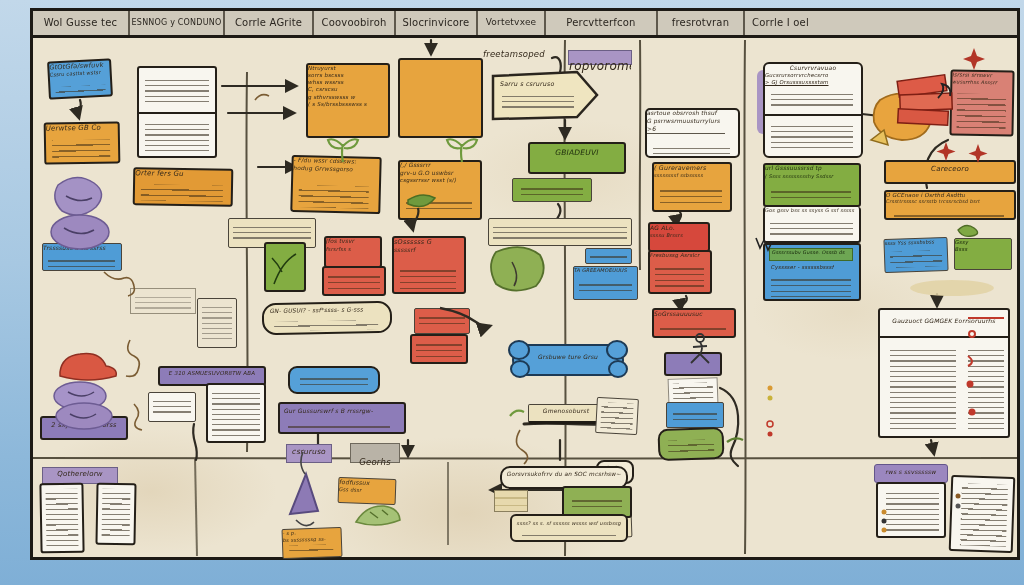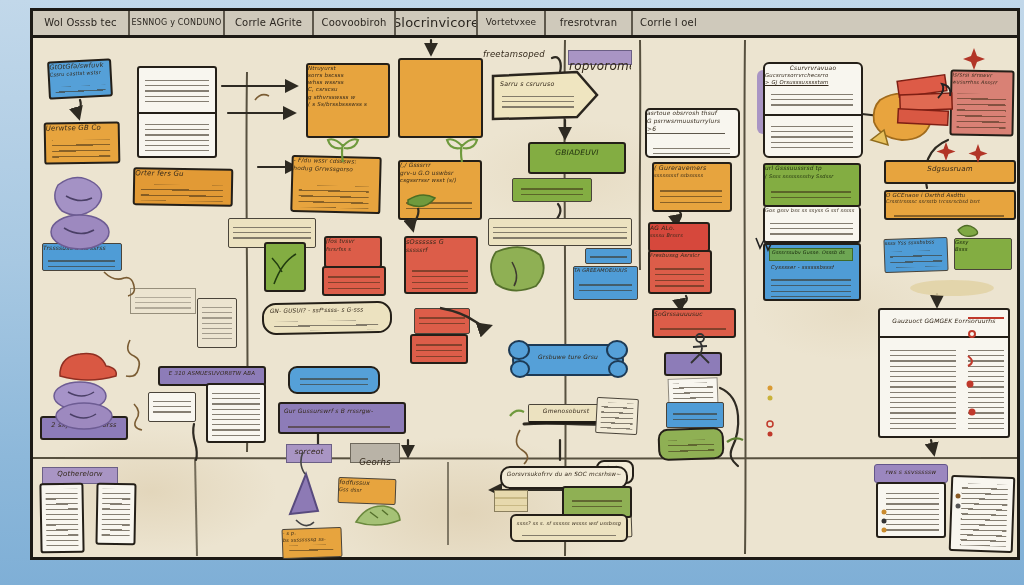--- a/index.html
+++ b/index.html
@@ -35,26 +35,27 @@
   svg{position:absolute;left:0;top:0}
 </style>
 </head>
 <body>
 
 <div id="screen">
 
   <div class="ab board"></div>
 
   <div class="ab header">
-    <div class="hcol" style="flex:0 0 95px">Wol Osssb tec</div>
+    <div class="hcol" style="flex:0 0 95px">Wol Gusse tec</div>
     <div class="hcol" style="flex:0 0 93px;font-size:8px;white-space:normal">ESNNOG y CONDUNO</div>
     <div class="hcol" style="flex:0 0 87px">Corrle AGrite</div>
     <div class="hcol" style="flex:0 0 80px">Coovoobiroh</div>
-    <div class="hcol" style="flex:0 0 80px;font-size:13px">Slocrinvicore</div>
+    <div class="hcol" style="flex:0 0 80px;font-size:10px">Slocrinvicore</div>
     <div class="hcol" style="flex:0 0 66px;font-size:9px">Vortetvxee</div>
+    <div class="hcol" style="flex:0 0 110px">Percvtterfcon</div>
     <div class="hcol" style="flex:0 0 85px">fresrotvran</div>
     <div class="hcol" style="flex:0 0 71px">Corrle I oel</div>
   </div>
 
   <svg width="1024" height="585" style="z-index:1">
     <defs>
         <marker id="ah" viewBox="0 0 10 10" refX="8" refY="5" markerWidth="6.5" markerHeight="6.5" orient="auto-start-reverse">
           <path d="M0,0L10,5L0,10z" fill="#2e2a22"></path>
         </marker>
       </defs>
@@ -171,21 +172,21 @@
     <div class="fill lnG"></div>
   </div>
   <div class="ab bd green" style="left:264px;top:242px;width:42px;height:50px;z-index:2"></div>
   <div class="ab bd red" style="left:324px;top:236px;width:58px;height:32px;z-index:2">
     <div class="t" style="font-size:5.8px">Jfos tvsvr</div>
     <div class="t" style="font-size:5.2px">fsrsrfss s</div>
   </div>
   <div class="ab bd red" style="left:322px;top:266px;width:64px;height:30px;z-index:2">
     <div class="fill lnD"></div>
   </div>
-  <div class="ab bd red" style="left:404px;top:236px;width:74px;height:58px;z-index:2">
+  <div class="ab bd red" style="left:392px;top:236px;width:74px;height:58px;z-index:2">
     <div class="t" style="font-size:6.5px">sOssssss G</div>
     <div class="t" style="font-size:6px">sssssrf</div>
     <div class="ab lnD" style="left:6px;right:8px;top:28px;height:24px"></div>
   </div>
   <div class="ab bd beige" style="left:262px;top:302px;width:130px;height:32px;border-radius:14px;transform:rotate(-1deg);z-index:2">
     <div class="t" style="font-size:5.8px;margin:3px 6px 0">GN- GUSUI? - ssf*ssss- s G-sss</div>
     <div class="ab lnG" style="left:10px;right:12px;top:17px;height:9px"></div>
   </div>
   <div class="ab bd1 red" style="left:414px;top:308px;width:56px;height:26px;z-index:2">
     <div class="fill lnD"></div>
@@ -194,21 +195,21 @@
     <div class="fill lnD"></div>
   </div>
   <div class="ab bd blue2" style="left:288px;top:366px;width:92px;height:28px;border-radius:9px;z-index:2">
     <div class="ab lnD" style="left:10px;right:10px;top:6px;height:16px"></div>
   </div>
   <div class="ab bd purple2" style="left:278px;top:402px;width:128px;height:32px;z-index:2">
     <div class="t" style="font-size:6px;margin:3px 4px 0">Gur Gussurswrf s B rrssrgw-</div>
     <div class="ab lnD" style="left:8px;right:14px;top:18px;height:8px"></div>
   </div>
   <div class="ab lav" style="left:286px;top:444px;width:46px;height:19px;border:1px solid #6b5f85;z-index:2">
-    <div class="t tc" style="font-size:7.5px;margin-top:2px">sorceot</div>
+    <div class="t tc" style="font-size:7.5px;margin-top:2px">csruruso</div>
   </div>
   <div class="ab gray" style="left:350px;top:443px;width:50px;height:20px;border:1px solid #6e685c;z-index:2">
     <div class="t tc" style="font-size:8.5px;margin-top:13px">Georhs</div>
   </div>
 
   <div class="ab t" style="left:483px;top:49px;font-size:8.5px;z-index:2">freetamsoped</div>
   <div class="ab lav" style="left:568px;top:50px;width:64px;height:15px;border:1px solid #6b5f85;z-index:2">
     <div class="t tc" style="font-size:12px;margin-top:8px">ropvoromess</div>
   </div>
   <div class="ab" style="left:500px;top:80px;width:80px;height:36px;z-index:2">
@@ -334,21 +335,21 @@
     <div class="ab t" style="left:6px;top:19px;font-size:5.3px">Cysssser - ssssssbsssf</div>
     <div class="ab lnD" style="left:6px;right:8px;top:30px;height:22px"></div>
   </div>
 
   <div class="ab salmon" style="left:950px;top:70px;width:64px;height:66px;border:2px solid #241f18;border-radius:3px;transform:rotate(1deg);z-index:2">
     <div class="t" style="font-size:5.3px">Isrsrsi srrswvr</div>
     <div class="t" style="font-size:5px">wussrrhss Asssrr</div>
     <div class="ab lnD" style="left:5px;right:6px;top:22px;height:36px"></div>
   </div>
   <div class="ab bd orange" style="left:884px;top:160px;width:132px;height:24px;z-index:2">
-    <div class="t tc" style="font-size:7px;margin-top:3px">Sdgsusruam</div>
+    <div class="t tc" style="font-size:7px;margin-top:3px">Careceoro</div>
   </div>
   <div class="ab bd orange" style="left:884px;top:190px;width:132px;height:30px;z-index:2">
     <div class="t" style="font-size:5.5px">O GCEnaoe i Osrthd Asdttu</div>
     <div class="t" style="font-size:4.8px">Crssttrssssc ssrsstb trcssrscbsd bsrt</div>
     <div class="ab lnD" style="left:8px;right:10px;top:19px;height:6px"></div>
   </div>
   <div class="ab bd1 blue" style="left:884px;top:238px;width:64px;height:34px;transform:rotate(-2deg);z-index:2">
     <div class="t" style="font-size:5px">ssss Yss ssssbsbss</div>
     <div class="ab lnD" style="left:5px;right:5px;top:12px;height:16px"></div>
   </div>

